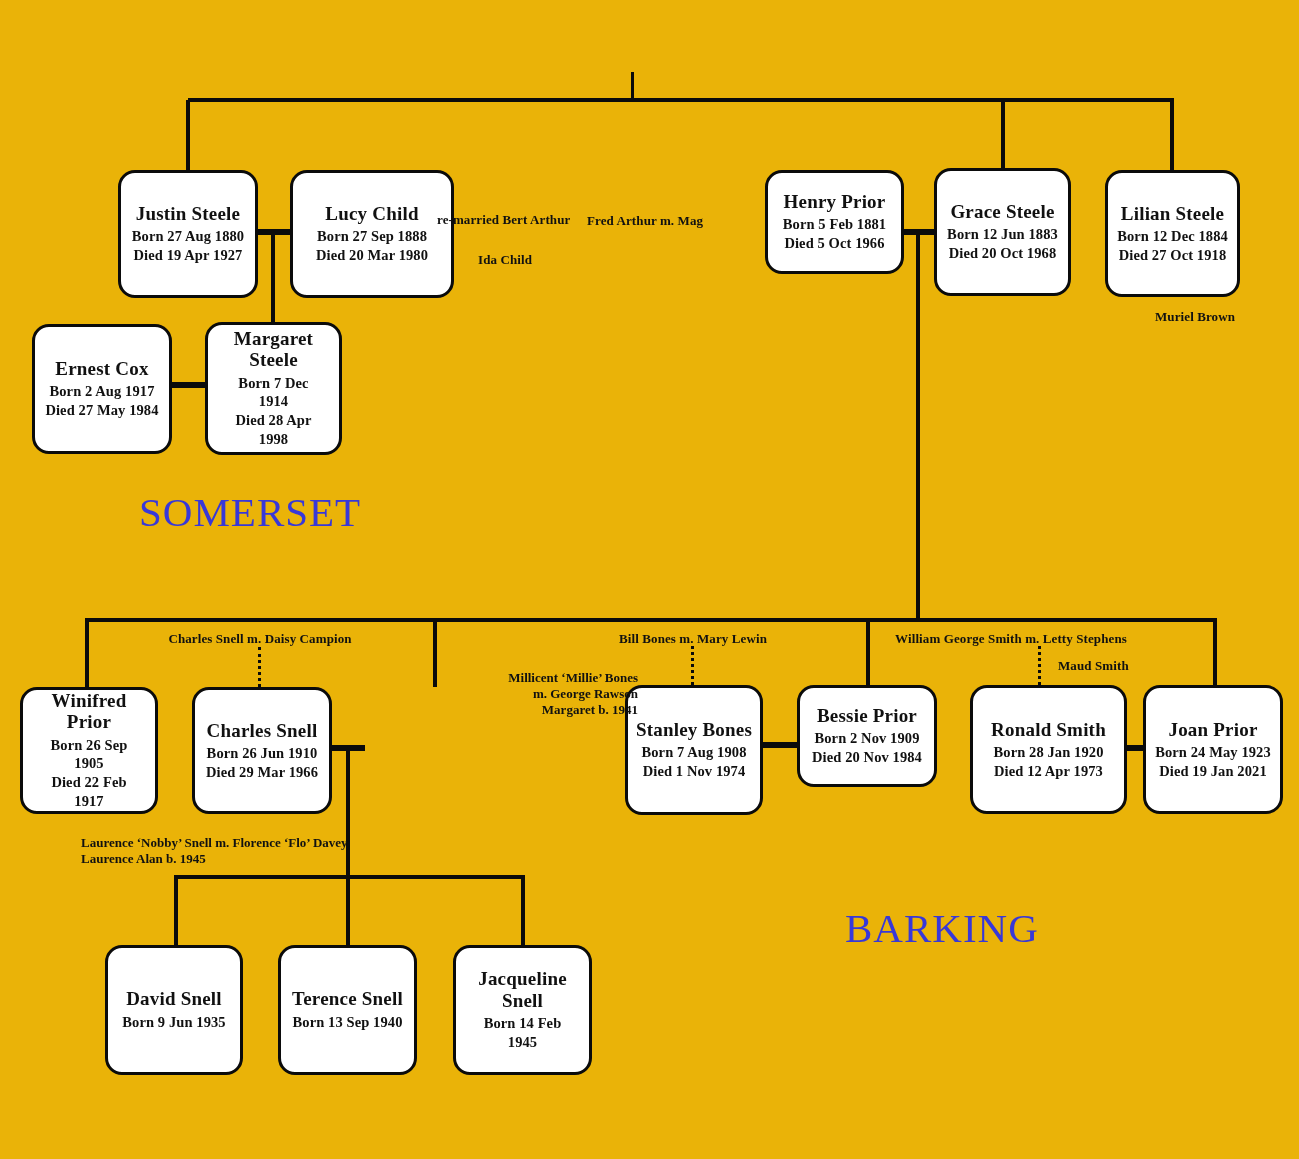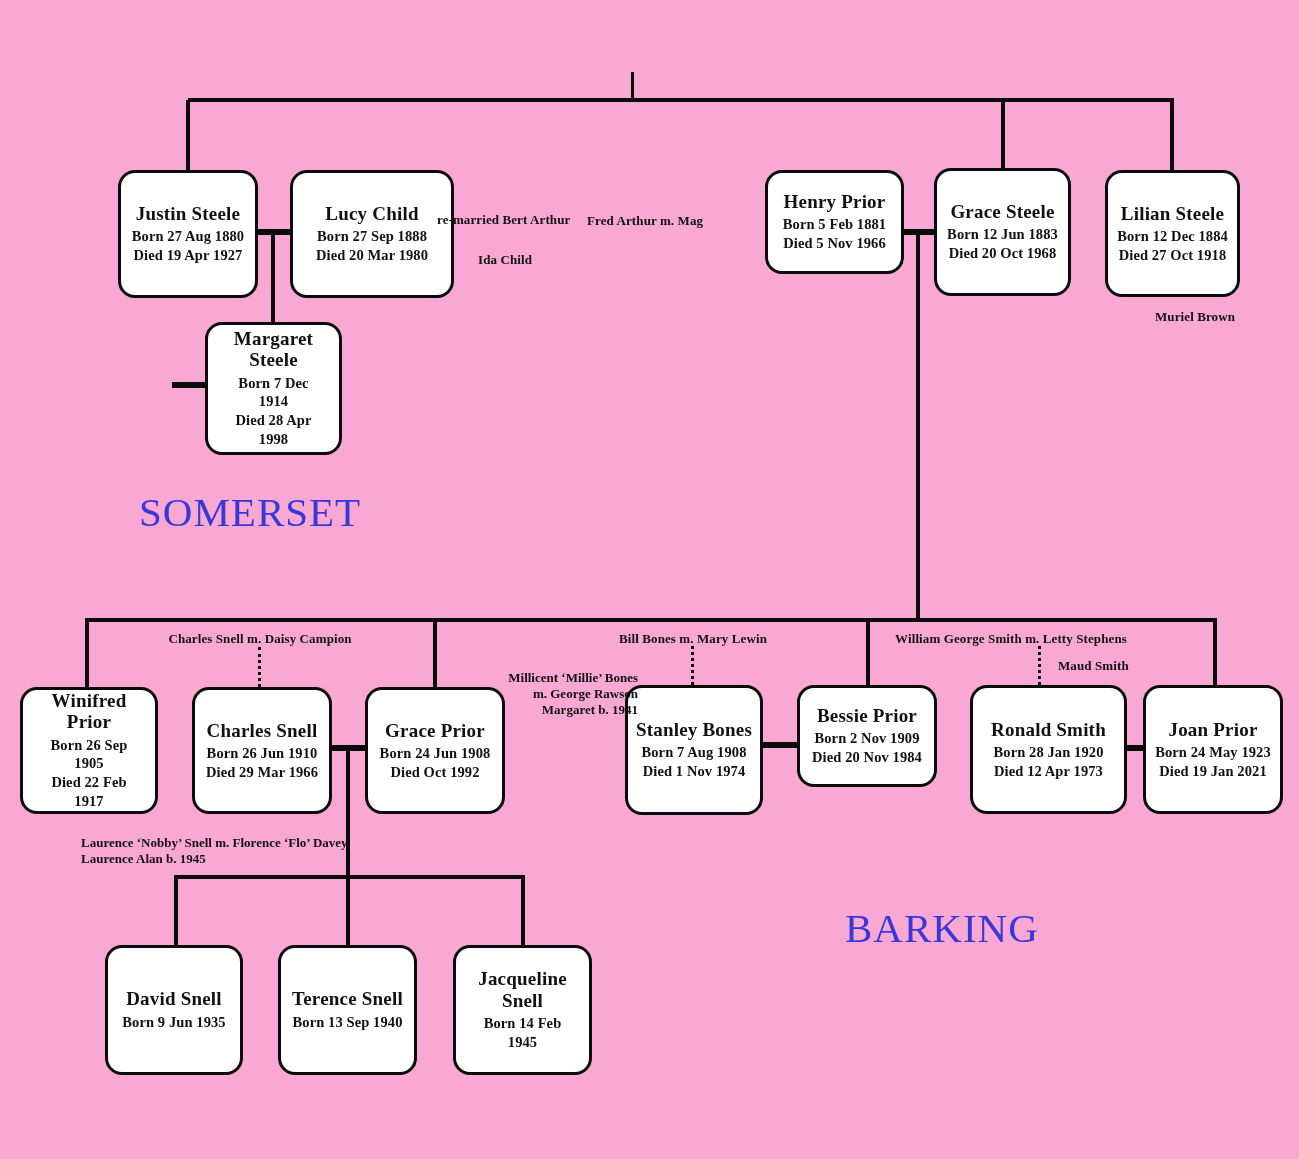--- a/index.html
+++ b/index.html
@@ -1,19 +1,19 @@
 <!DOCTYPE html>
 <html><head>
 <meta charset="utf-8">
 <style>
   html,body{margin:0;padding:0;background:#ffffff;}
   #stage{
     position:relative;
     width:1299px;height:1159px;
-    background:#f9a8d4;
+    background:#eab308;
     font-family:"Liberation Serif","DejaVu Serif",serif;
     color:#111;
     overflow:hidden;
   }
   
   .ln{position:absolute;background:#0b0b0b;}
   
   .dln{position:absolute;width:0;border-left:3px dotted #0b0b0b;}
   
   .pbox{
@@ -111,54 +111,54 @@
     <div class="pdates">Died 19 Apr 1927</div>
   </div>
   <div class="pbox" style="left:290px;top:170px;width:164px;height:128px">
     <div class="pname">Lucy Child</div>
     <div class="pdates">Born 27 Sep 1888</div>
     <div class="pdates">Died 20 Mar 1980</div>
   </div>
   <div class="pbox" style="left:765px;top:170px;width:139px;height:104px">
     <div class="pname">Henry Prior</div>
     <div class="pdates">Born 5 Feb 1881</div>
-    <div class="pdates">Died 5 Nov 1966</div>
+    <div class="pdates">Died 5 Oct 1966</div>
   </div>
   <div class="pbox" style="left:934px;top:168px;width:137px;height:128px">
     <div class="pname">Grace Steele</div>
     <div class="pdates">Born 12 Jun 1883</div>
     <div class="pdates">Died 20 Oct 1968</div>
   </div>
   <div class="pbox" style="left:1105px;top:170px;width:135px;height:127px">
     <div class="pname">Lilian Steele</div>
     <div class="pdates">Born 12 Dec 1884</div>
     <div class="pdates">Died 27 Oct 1918</div>
   </div>
 
+  <div class="pbox" style="left:32px;top:324px;width:140px;height:130px">
+    <div class="pname">Ernest Cox</div>
+    <div class="pdates">Born 2 Aug 1917</div>
+    <div class="pdates">Died 27 May 1984</div>
+  </div>
   <div class="pbox narrow" style="left:205px;top:322px;width:137px;height:133px">
     <div class="pname">Margaret Steele</div>
     <div class="pdates">Born 7 Dec 1914</div>
     <div class="pdates">Died 28 Apr 1998</div>
   </div>
 
   <div class="pbox narrow" style="left:20px;top:687px;width:138px;height:127px">
     <div class="pname">Winifred Prior</div>
     <div class="pdates">Born 26 Sep 1905</div>
     <div class="pdates">Died 22 Feb 1917</div>
   </div>
   <div class="pbox" style="left:192px;top:687px;width:140px;height:127px">
     <div class="pname">Charles Snell</div>
     <div class="pdates">Born 26 Jun 1910</div>
     <div class="pdates">Died 29 Mar 1966</div>
   </div>
-  <div class="pbox" style="left:365px;top:687px;width:140px;height:127px">
-    <div class="pname">Grace Prior</div>
-    <div class="pdates">Born 24 Jun 1908</div>
-    <div class="pdates">Died Oct 1992</div>
-  </div>
   <div class="pbox" style="left:625px;top:685px;width:138px;height:130px">
     <div class="pname">Stanley Bones</div>
     <div class="pdates">Born 7 Aug 1908</div>
     <div class="pdates">Died 1 Nov 1974</div>
   </div>
   <div class="pbox" style="left:797px;top:685px;width:140px;height:102px">
     <div class="pname">Bessie Prior</div>
     <div class="pdates">Born 2 Nov 1909</div>
     <div class="pdates">Died 20 Nov 1984</div>
   </div>

